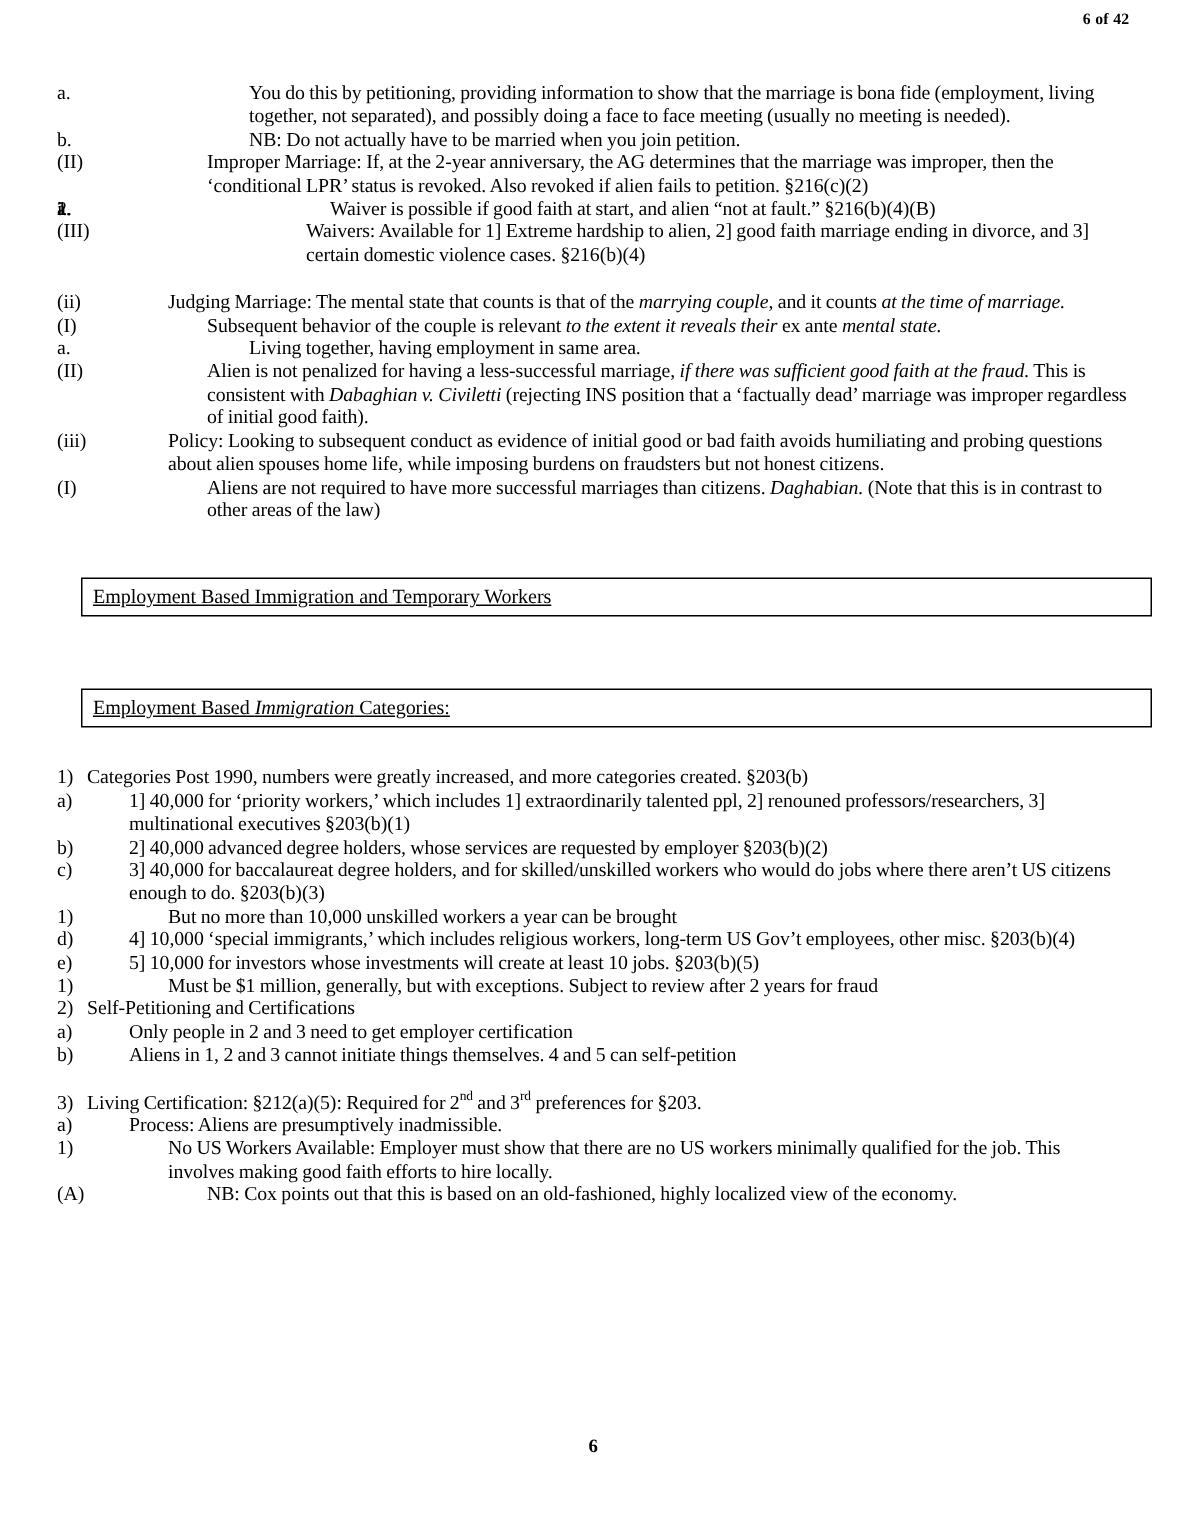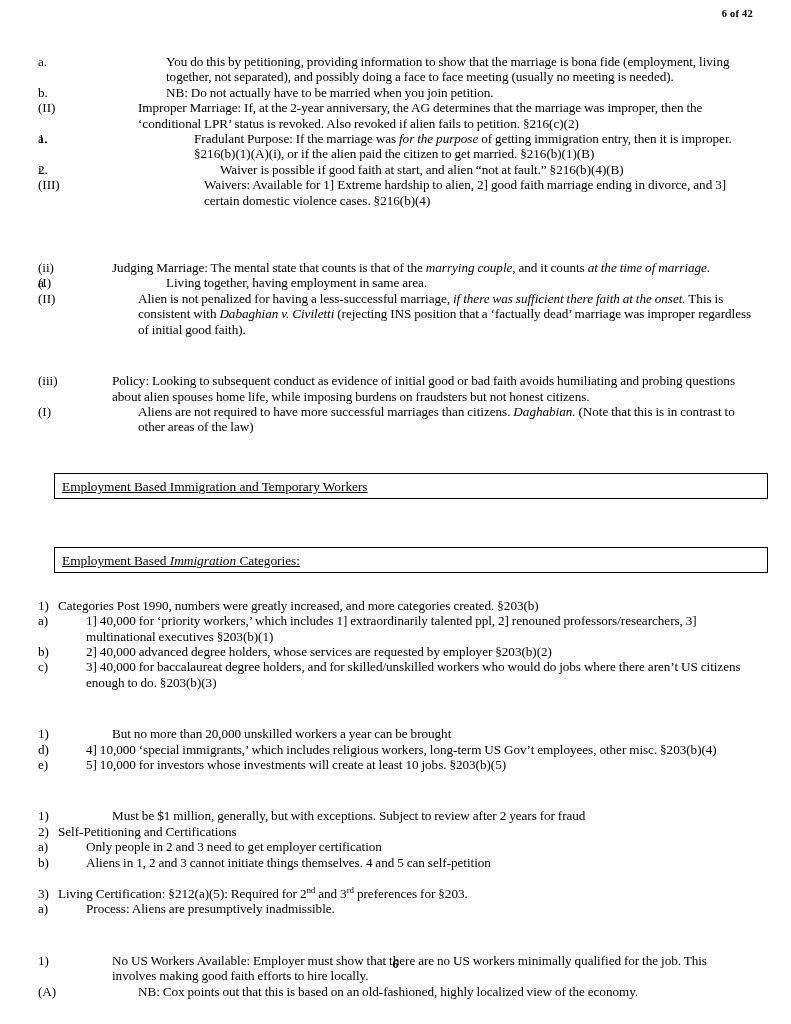--- a/index.html
+++ b/index.html
@@ -66,21 +66,21 @@
   
   .L0 { padding-left: 0px; }
   .L0 .tx { padding-left: 20px; }
   .L0 .mk { width: 20px; }
 
   .L1 { padding-left: 22px; }
   .L1 .tx { padding-left: 26px; }
   .L1 .mk { width: 26px; }
 
   .L2 { padding-left: 48px; }
-  .L2 .tx { padding-left: 26px; margin-top: 36px; }
+  .L2 .tx { padding-left: 26px; }
   .L2 .mk { width: 26px; }
 
   .L3 { padding-left: 74px; }
   .L3 .tx { padding-left: 26px; }
   .L3 .mk { width: 26px; }
 
   .L4 { padding-left: 100px; }
   .L4 .tx { padding-left: 28px; }
   .L4 .mk { width: 28px; }
 
@@ -142,48 +142,48 @@
         </div>
         <div class="ln L3">
           <span class="mk">(II)</span>
           <span class="tx">Improper Marriage: If, at the 2-year anniversary, the AG determines that the marriage was improper, then the ‘conditional LPR’ status is revoked.  Also revoked if alien fails to petition.  §216(c)(2)</span>
         </div>
         <div class="ln L4">
           <span class="mk">a.</span>
         </div>
         <div class="ln L5">
           <span class="mk">1.</span>
-          <span class="tx">Fradulant Purpose: If the marriage was <i>for the purpose</i> of getting immigration entry, then it is improper. §216(b)(1)(A)(i), or if the alien paid the citizen to get married. §216(b)(1)(B)</span>
         </div>
         <div class="ln L5">
           <span class="mk">2.</span>
         </div>
         <div class="ln L6">
           <span class="mk">i.</span>
           <span class="tx">Waiver is possible if good faith at start, and alien “not at fault.” §216(b)(4)(B)</span>
         </div>
         <div class="ln L3 gap">
           <span class="mk">(III)</span>
           <span class="tx">Waivers: Available for 1] Extreme hardship to alien, 2] good faith marriage ending in divorce, and 3] certain domestic violence cases. §216(b)(4)</span>
         </div>
         <div class="spacer-md"></div>
         <div class="ln L2">
           <span class="mk">(ii)</span>
           <span class="tx"><b>Judging Marriage:</b> The mental state that counts is that of the <i>marrying couple</i>, and it counts <i>at the time of marriage.</i></span>
         </div>
         <div class="ln L3">
           <span class="mk">(I)</span>
+          <span class="tx">Subsequent behavior of the couple is relevant <i>to the extent it reveals their</i> ex ante <i>mental state.</i></span>
         </div>
         <div class="ln L4">
           <span class="mk">a.</span>
           <span class="tx">Living together, having employment in same area.</span>
         </div>
         <div class="ln L3">
           <span class="mk">(II)</span>
-          <span class="tx">Alien is not penalized for having a less-successful marriage, <i>if there was sufficient there faith at the onset.</i>  This is consistent with <i>Dabaghian v. Civiletti</i> (rejecting INS position that a ‘factually dead’ marriage was improper regardless of initial good faith).</span>
+          <span class="tx">Alien is not penalized for having a less-successful marriage, <i>if there was sufficient good faith at the fraud.</i>  This is consistent with <i>Dabaghian v. Civiletti</i> (rejecting INS position that a ‘factually dead’ marriage was improper regardless of initial good faith).</span>
         </div>
         <div class="ln L2">
           <span class="mk">(iii)</span>
           <span class="tx"><b>Policy:</b> Looking to subsequent conduct as evidence of initial good or bad faith avoids humiliating and probing questions about alien spouses home life, while imposing burdens on fraudsters but not honest citizens.</span>
         </div>
         <div class="ln L3">
           <span class="mk">(I)</span>
           <span class="tx">Aliens are not required to have more successful marriages than citizens. <i>Daghabian.</i>  (Note that this is in contrast to other areas of the law)</span>
         </div>
       </div>
@@ -214,21 +214,21 @@
         <div class="ln L1">
           <span class="mk">b)</span>
           <span class="tx">2] 40,000 advanced degree holders, whose services are requested by employer §203(b)(2)</span>
         </div>
         <div class="ln L1">
           <span class="mk">c)</span>
           <span class="tx">3] 40,000 for baccalaureat degree holders, and for skilled/unskilled workers who would do jobs where there aren’t US citizens enough to do. §203(b)(3)</span>
         </div>
         <div class="ln L2">
           <span class="mk">1)</span>
-          <span class="tx">But no more than 20,000 unskilled workers a year can be brought</span>
+          <span class="tx">But no more than 10,000 unskilled workers a year can be brought</span>
         </div>
         <div class="ln L1">
           <span class="mk">d)</span>
           <span class="tx">4] 10,000 ‘special immigrants,’ which includes religious workers, long-term US Gov’t employees, other misc. §203(b)(4)</span>
         </div>
         <div class="ln L1">
           <span class="mk">e)</span>
           <span class="tx">5] 10,000 for investors whose investments will create at least 10 jobs.  §203(b)(5)</span>
         </div>
         <div class="ln L2">

